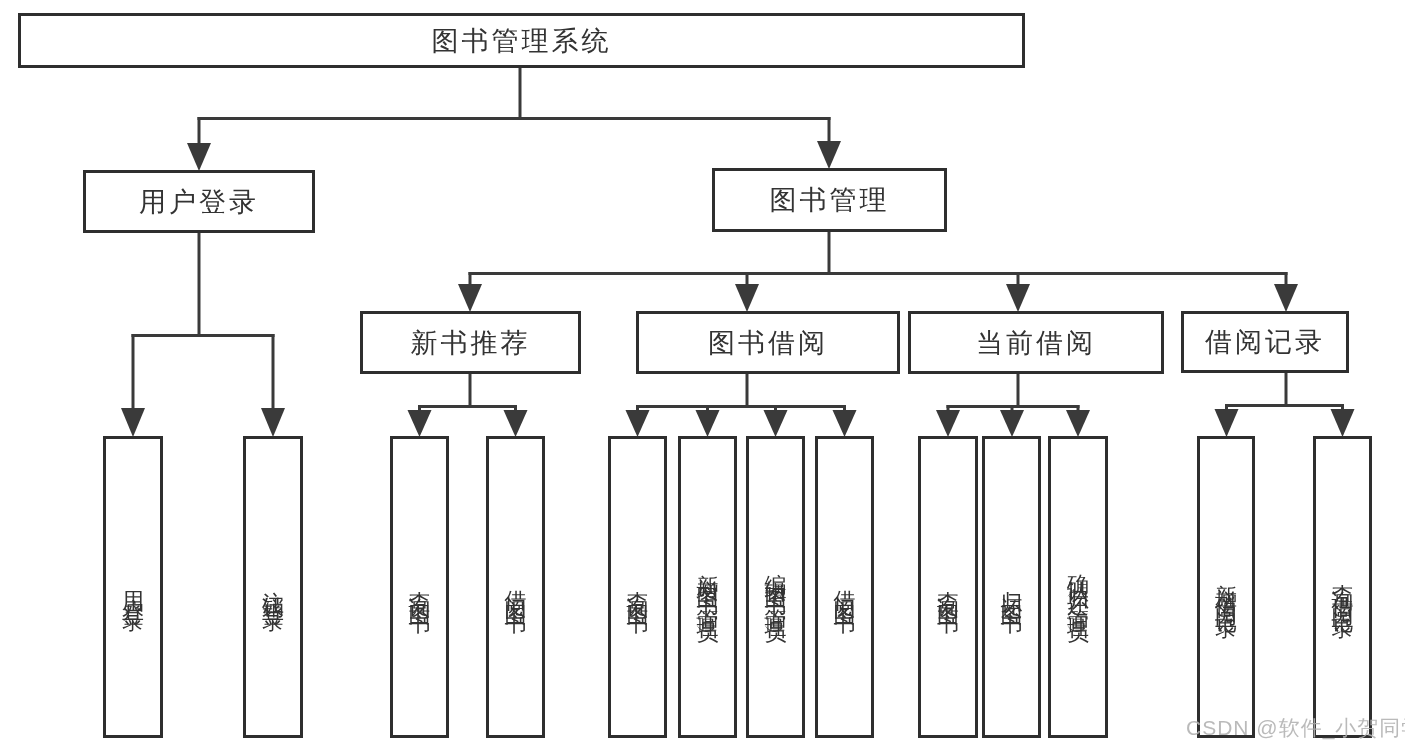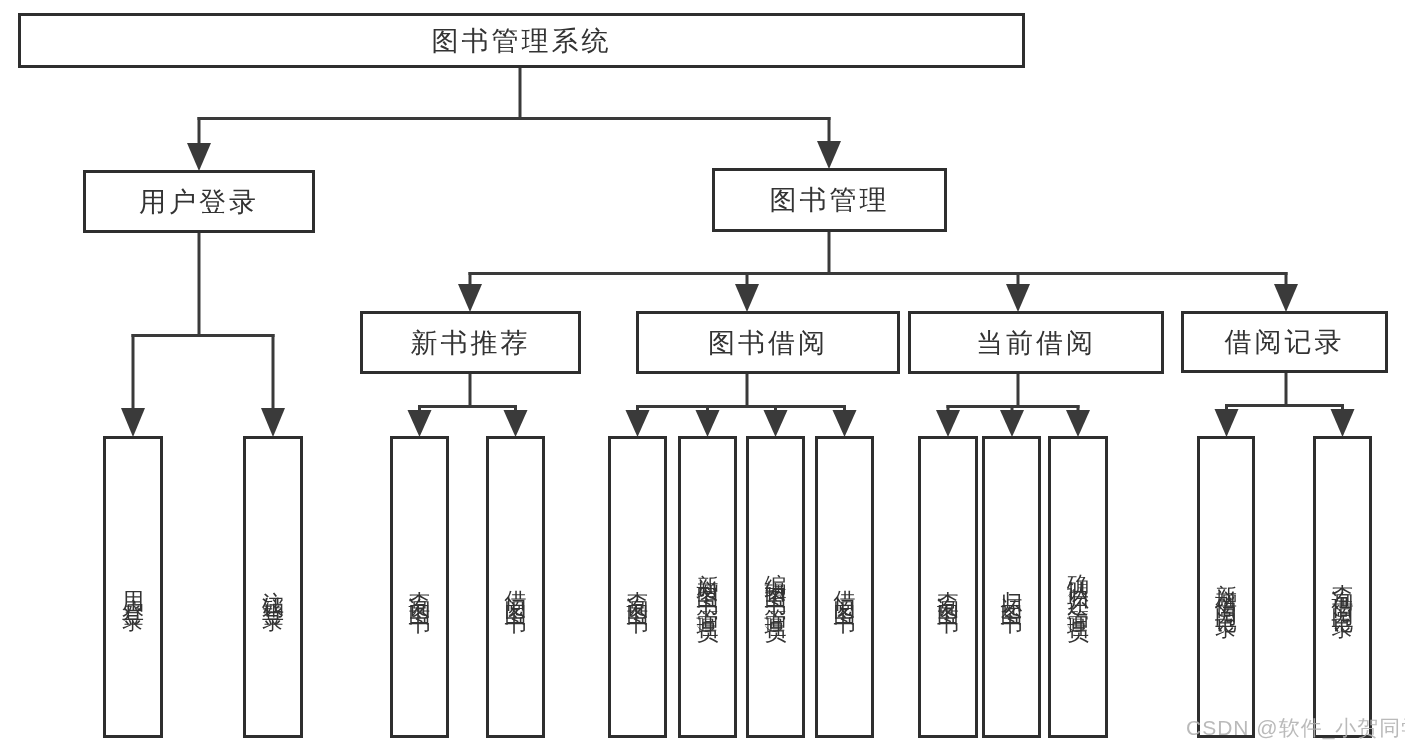--- a/index.html
+++ b/index.html
@@ -39,21 +39,21 @@
     line-height: 1;
     padding: 8px 0;
   }
   
   #root-box        { left: 18px;   top: 13px;  width: 1007px; height: 55px; }
   #user-login-box  { left: 83px;   top: 170px; width: 232px;  height: 63px; }
   #book-mgmt-box   { left: 712px;  top: 168px; width: 235px;  height: 64px; }
   #new-books-box   { left: 360px;  top: 311px; width: 221px;  height: 63px; }
   #book-borrow-box { left: 636px;  top: 311px; width: 264px;  height: 63px; }
   #current-borrow-box { left: 908px; top: 311px; width: 256px; height: 63px; }
-  #borrow-records-box { left: 1181px; top: 311px; width: 207px; height: 62px; text-align: right; }
+  #borrow-records-box { left: 1181px; top: 311px; width: 168px; height: 62px; text-align: right; }
 
   .leaf { top: 436px; height: 302px; }
   #leaf-user-login   { left: 103px;  width: 60px; }
   #leaf-logout       { left: 243px;  width: 60px; }
   #leaf-nb-query     { left: 390px;  width: 59px; }
   #leaf-nb-borrow    { left: 486px;  width: 59px; }
   #leaf-bb-query     { left: 608px;  width: 59px; }
   #leaf-bb-add       { left: 678px;  width: 59px; }
   #leaf-bb-edit      { left: 746px;  width: 59px; }
   #leaf-bb-borrow    { left: 815px;  width: 59px; }

